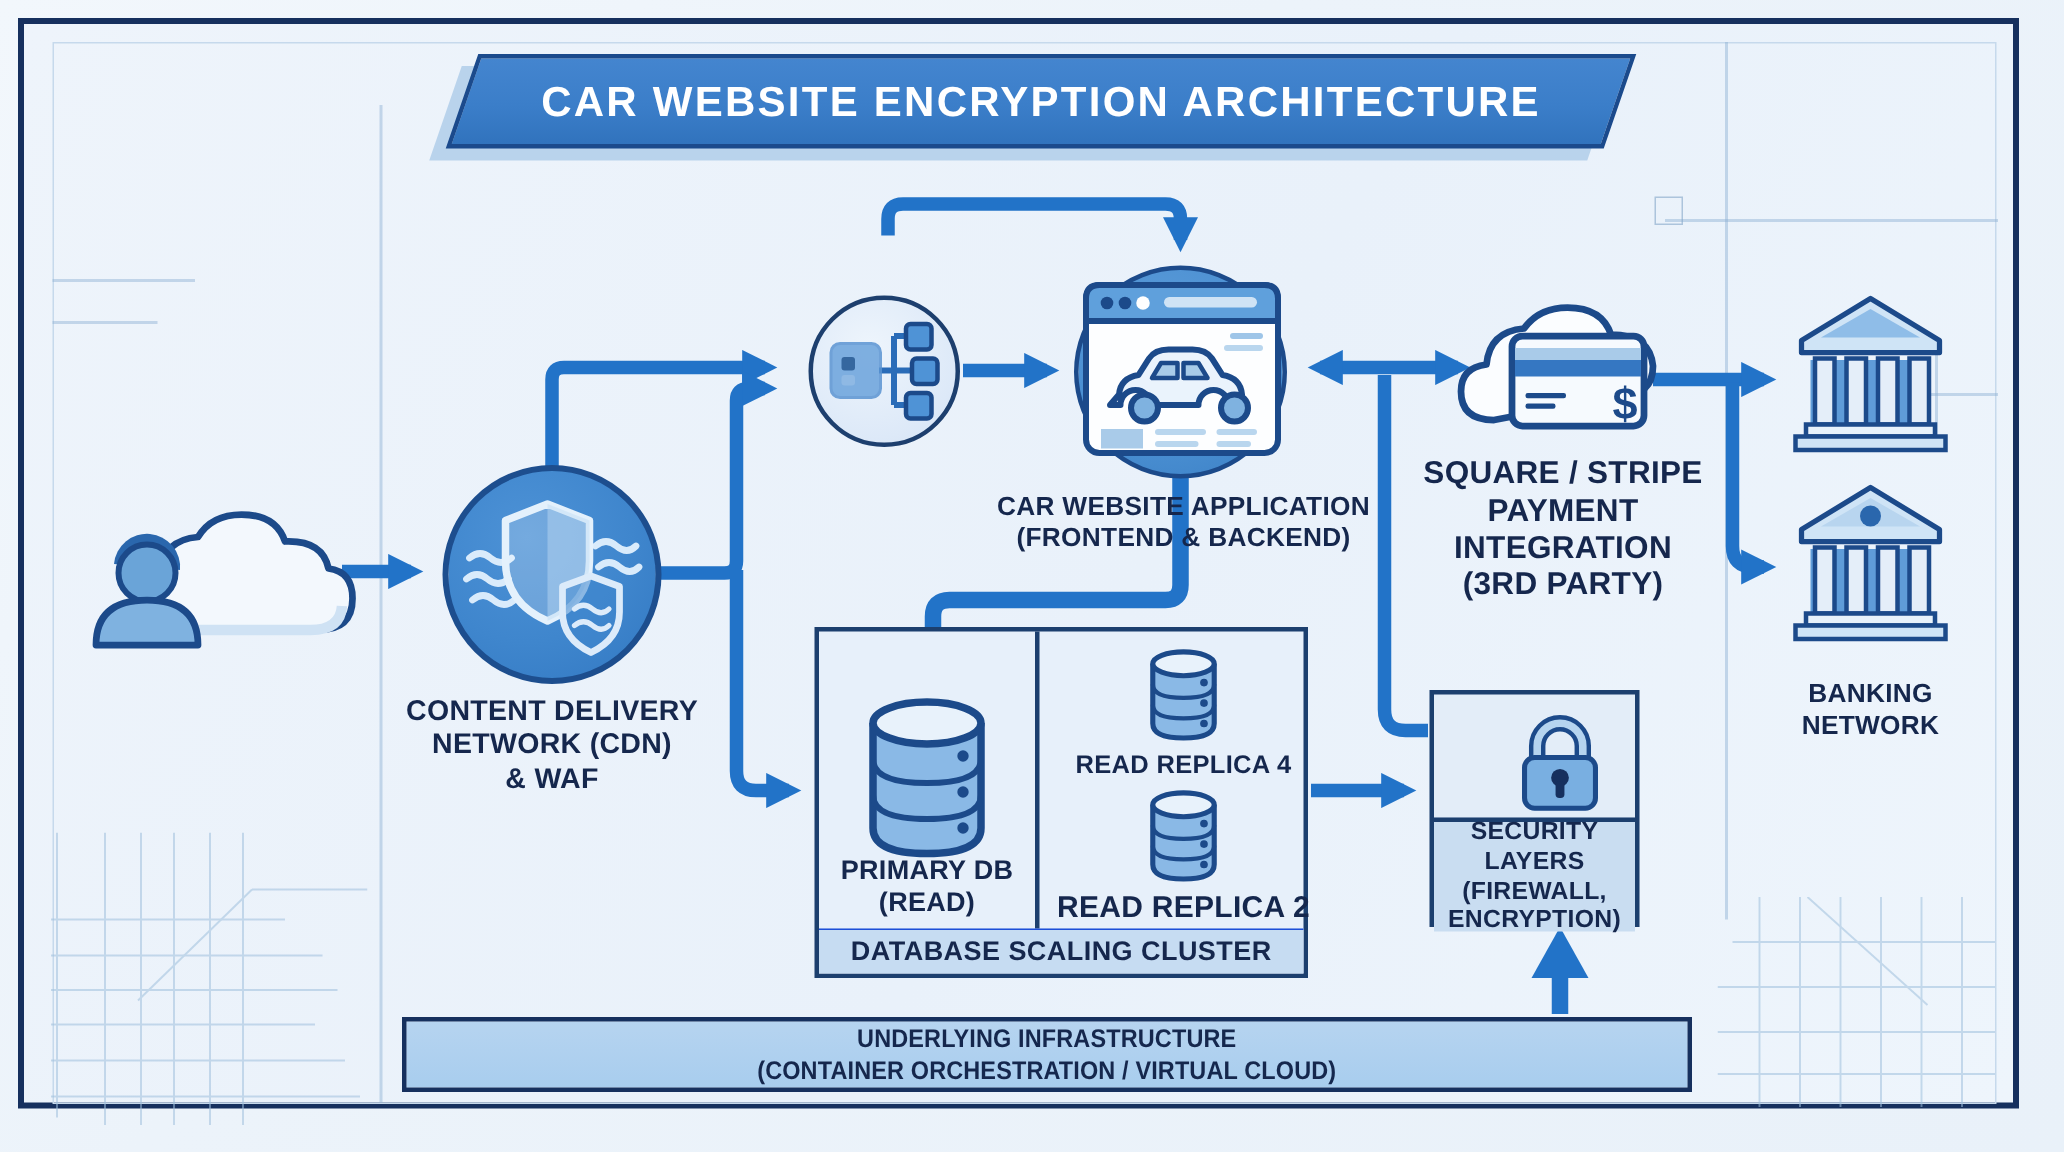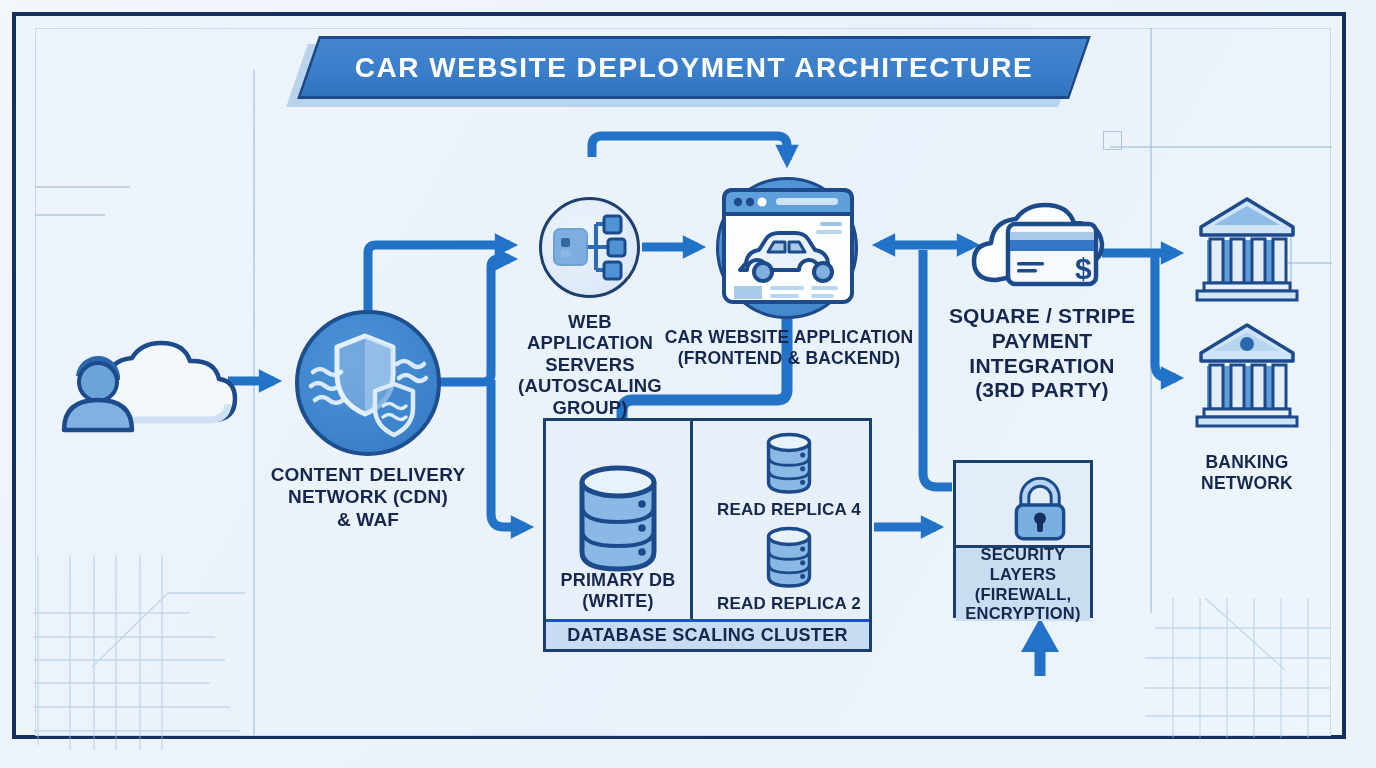--- a/index.html
+++ b/index.html
@@ -46,21 +46,21 @@
 
   .node-circle{position:absolute;border-radius:50%;box-sizing:border-box;}
 
   .cluster-box{
     position:absolute;left:543px;top:418px;width:329px;height:234px;
     border:3px solid #1c3f6e;background:#e7f0fa;box-sizing:border-box;
   }
   .cluster-divider{position:absolute;left:144px;top:0;width:3px;height:202px;background:#1c3f6e;}
   .cluster-footer{
     position:absolute;left:0;bottom:0;width:100%;height:30px;
-    background:#c6dcf2;border-top:3px solid #1d4ed8;box-sizing:border-box;
+    background:#c6dcf2;border-top:1px solid #1d4ed8;box-sizing:border-box;
     display:flex;align-items:center;justify-content:center;
     color:#15274d;font-weight:800;font-size:18px;letter-spacing:0.3px;
   }
 
   .security-box{
     position:absolute;left:953px;top:460px;width:140px;height:158px;
     border:3px solid #1c3f6e;background:#e3edf8;box-sizing:border-box;
   }
   .security-bottom{
     position:absolute;left:0;top:82px;width:100%;height:76px;
@@ -130,21 +130,21 @@
         <line x1="0" y1="60" x2="185" y2="60"></line>
       <line x1="0" y1="90" x2="185" y2="90"></line>
         <line x1="0" y1="118" x2="185" y2="118"></line>
       <line x1="60" y1="0" x2="140" y2="72"></line>
     </g>
   </svg>
 
   <div class="banner-wrap">
     <div class="banner-shadow"></div>
     <div class="banner-bg"></div>
-    <div class="banner-text">CAR WEBSITE DEPLOYMENT ARCHITECTURE</div>
+    <div class="banner-text">CAR WEBSITE ENCRYPTION ARCHITECTURE</div>
   </div>
 
   <svg style="position:absolute;left:0;top:0;pointer-events:none;" width="1376" height="768" viewBox="0 0 1376 768">
     <defs>
       <marker id="ah" viewBox="0 0 10 10" refX="6.5" refY="5" markerWidth="3" markerHeight="2.6" orient="auto-start-reverse">
         <path d="M0 0 L10 5 L0 10 Z" fill="#2273c8"></path>
       </marker>
     </defs>
     <g stroke="#2273c8" stroke-width="9" fill="none" stroke-linecap="butt">
       <path d="M228 381 L274 381" marker-end="url(#ah)"></path>
@@ -211,25 +211,20 @@
           <path d="M54 70 H62"></path>
       </g>
       <rect x="12" y="29" width="33" height="36" rx="6" fill="#6ba3dc" opacity="0.85" stroke="#5b94d2" stroke-width="2"></rect>
       <rect x="19" y="38" width="9" height="9" rx="2" fill="#35679f"></rect>
       <rect x="19" y="50" width="9" height="7" rx="2" fill="#8fb9e4"></rect>
       <rect x="62" y="16" width="17" height="17" rx="3" fill="#4f93d6" stroke="#1c4a8a" stroke-width="3"></rect>
       <rect x="66" y="39" width="17" height="17" rx="3" fill="#4f93d6" stroke="#1c4a8a" stroke-width="3"></rect>
       <rect x="62" y="62" width="17" height="17" rx="3" fill="#4f93d6" stroke="#1c4a8a" stroke-width="3"></rect>
     </svg>
   </div>
-  <div class="lbl" style="left:500px;top:311px;width:180px;font-size:18.5px;line-height:1.16;">WEB
-APPLICATION
-SERVERS
-(AUTOSCALING
-GROUP)</div>
 
   <div class="node-circle" style="left:716px;top:177px;width:142px;height:142px;background:radial-gradient(circle at 40% 30%,#5b9bd8 0%,#4a8fd2 60%,#3a7fc4 100%);border:3.5px solid #1c4a8a;"></div>
   <svg class="icon" style="left:712px;top:178px;" width="152" height="145" viewBox="0 0 152 145">
     <rect x="12" y="12" width="128" height="112" rx="9" fill="#fdfeff" stroke="#1c4a8a" stroke-width="4"></rect>
     <path d="M12 21 q0 -9 9 -9 h110 q9 0 9 9 v15 H12 Z" fill="#5fa0dc" stroke="#1c4a8a" stroke-width="4"></path>
     <circle cx="26" cy="24" r="4.2" fill="#1c4a8a"></circle>
     <circle cx="38" cy="24" r="4.2" fill="#1c4a8a"></circle>
     <circle cx="50" cy="24" r="4.5" fill="#ffffff"></circle>
     <rect x="64" y="20" width="62" height="7" rx="3.5" fill="#cfe3f5"></rect>
     <rect x="108" y="44" width="22" height="4" rx="2" fill="#9ec5e8"></rect>
@@ -300,21 +295,21 @@
   <svg class="icon" style="left:574px;top:460px;" width="88" height="116" viewBox="0 0 88 116">
     <path d="M8 22 V92 q0 17 36 17 q36 0 36 -17 V22" fill="#8ab9e6" stroke="#1c4a8a" stroke-width="5"></path>
     <path d="M8 46 q0 16 36 16 q36 0 36 -16" fill="none" stroke="#1c4a8a" stroke-width="4"></path>
     <path d="M8 70 q0 16 36 16 q36 0 36 -16" fill="none" stroke="#1c4a8a" stroke-width="4"></path>
     <ellipse cx="44" cy="22" rx="36" ry="14" fill="#e8f2fb" stroke="#1c4a8a" stroke-width="5"></ellipse>
     <circle cx="68" cy="44" r="3.8" fill="#1c4a8a"></circle>
     <circle cx="68" cy="68" r="3.8" fill="#1c4a8a"></circle>
     <circle cx="68" cy="92" r="3.8" fill="#1c4a8a"></circle>
   </svg>
   <div class="lbl" style="left:552px;top:570px;width:132px;font-size:18px;">PRIMARY DB
-(WRITE)</div>
+(READ)</div>
 
   <svg class="icon" style="left:761px;top:430px;" width="56" height="66" viewBox="0 0 88 116">
     <path d="M8 22 V92 q0 17 36 17 q36 0 36 -17 V22" fill="#8ab9e6" stroke="#1c4a8a" stroke-width="6"></path>
     <path d="M8 46 q0 16 36 16 q36 0 36 -16" fill="none" stroke="#1c4a8a" stroke-width="5"></path>
     <path d="M8 70 q0 16 36 16 q36 0 36 -16" fill="none" stroke="#1c4a8a" stroke-width="5"></path>
     <ellipse cx="44" cy="22" rx="36" ry="14" fill="#e8f2fb" stroke="#1c4a8a" stroke-width="6"></ellipse>
     <circle cx="68" cy="44" r="4.5" fill="#1c4a8a"></circle>
     <circle cx="68" cy="68" r="4.5" fill="#1c4a8a"></circle>
     <circle cx="68" cy="92" r="4.5" fill="#1c4a8a"></circle>
   </svg>
@@ -322,31 +317,35 @@
 
   <svg class="icon" style="left:761px;top:524px;" width="56" height="66" viewBox="0 0 88 116">
     <path d="M8 22 V92 q0 17 36 17 q36 0 36 -17 V22" fill="#8ab9e6" stroke="#1c4a8a" stroke-width="6"></path>
     <path d="M8 46 q0 16 36 16 q36 0 36 -16" fill="none" stroke="#1c4a8a" stroke-width="5"></path>
     <path d="M8 70 q0 16 36 16 q36 0 36 -16" fill="none" stroke="#1c4a8a" stroke-width="5"></path>
     <ellipse cx="44" cy="22" rx="36" ry="14" fill="#e8f2fb" stroke="#1c4a8a" stroke-width="6"></ellipse>
     <circle cx="68" cy="44" r="4.5" fill="#1c4a8a"></circle>
     <circle cx="68" cy="68" r="4.5" fill="#1c4a8a"></circle>
     <circle cx="68" cy="92" r="4.5" fill="#1c4a8a"></circle>
   </svg>
-  <div class="lbl" style="left:700px;top:594px;width:178px;font-size:17px;">READ REPLICA 2</div>
+  <div class="lbl" style="left:700px;top:594px;width:178px;font-size:20px;">READ REPLICA 2</div>
 
   <div class="security-box">
     <svg style="position:absolute;left:45px;top:4px;" width="78" height="76" viewBox="0 0 90 90">
       <path d="M27 50 V36 a18 18 0 0 1 36 0 V50" fill="none" stroke="#1c4a8a" stroke-width="13"></path>
       <path d="M27 50 V36 a18 18 0 0 1 36 0 V50" fill="none" stroke="#b5d4ef" stroke-width="6"></path>
       <rect x="17" y="45" width="56" height="40" rx="8" fill="#79afe1" stroke="#1c4a8a" stroke-width="4"></rect>
       <circle cx="45" cy="61" r="7" fill="#16305e"></circle>
       <rect x="41.5" y="64" width="7" height="13" rx="3" fill="#16305e"></rect>
     </svg>
     <div class="security-bottom">
       <div class="lbl" style="position:static;font-size:16.5px;line-height:1.2;">SECURITY LAYERS
 (FIREWALL,
 ENCRYPTION)</div>
     </div>
   </div>
 
+  <div class="infra-bar">
+    <div class="infra-text">UNDERLYING INFRASTRUCTURE
+(CONTAINER ORCHESTRATION / VIRTUAL CLOUD)</div>
+  </div>
 
 </div>
 
 </body></html>

